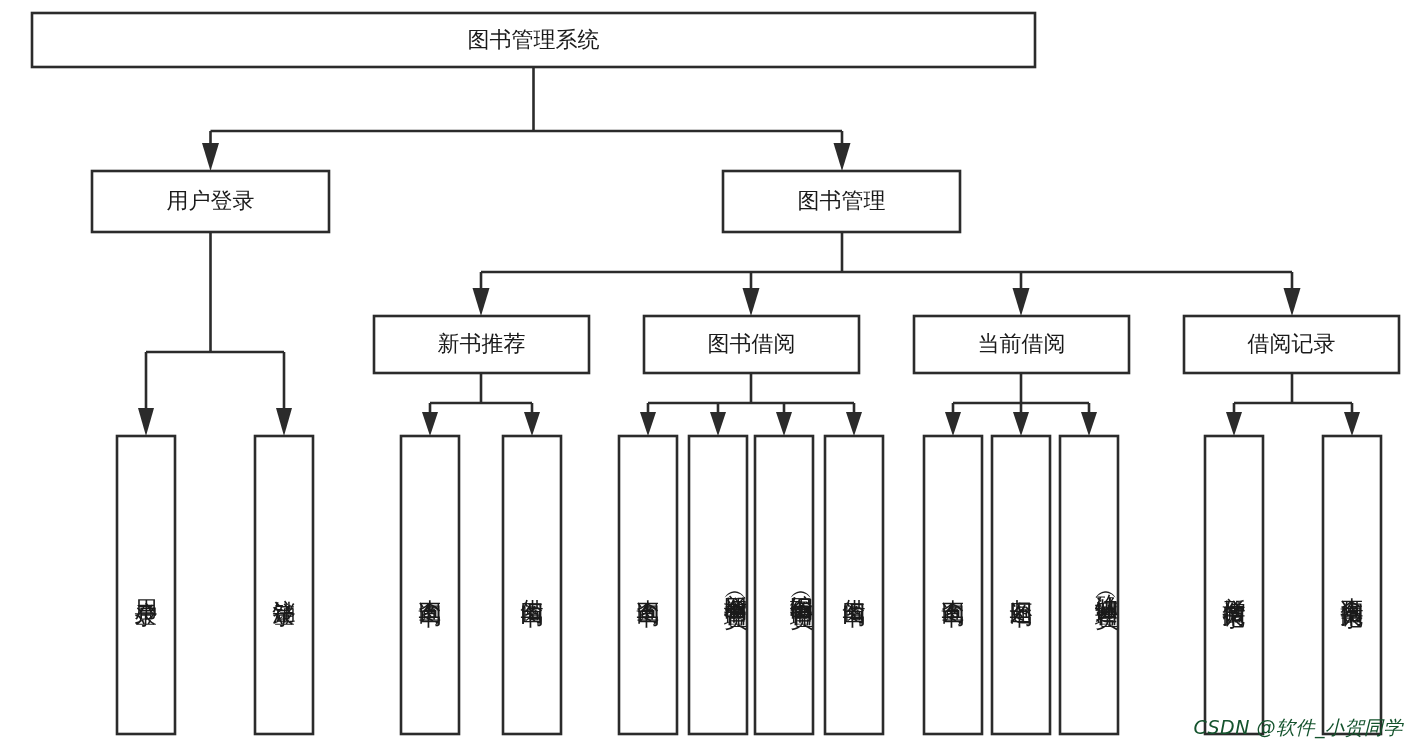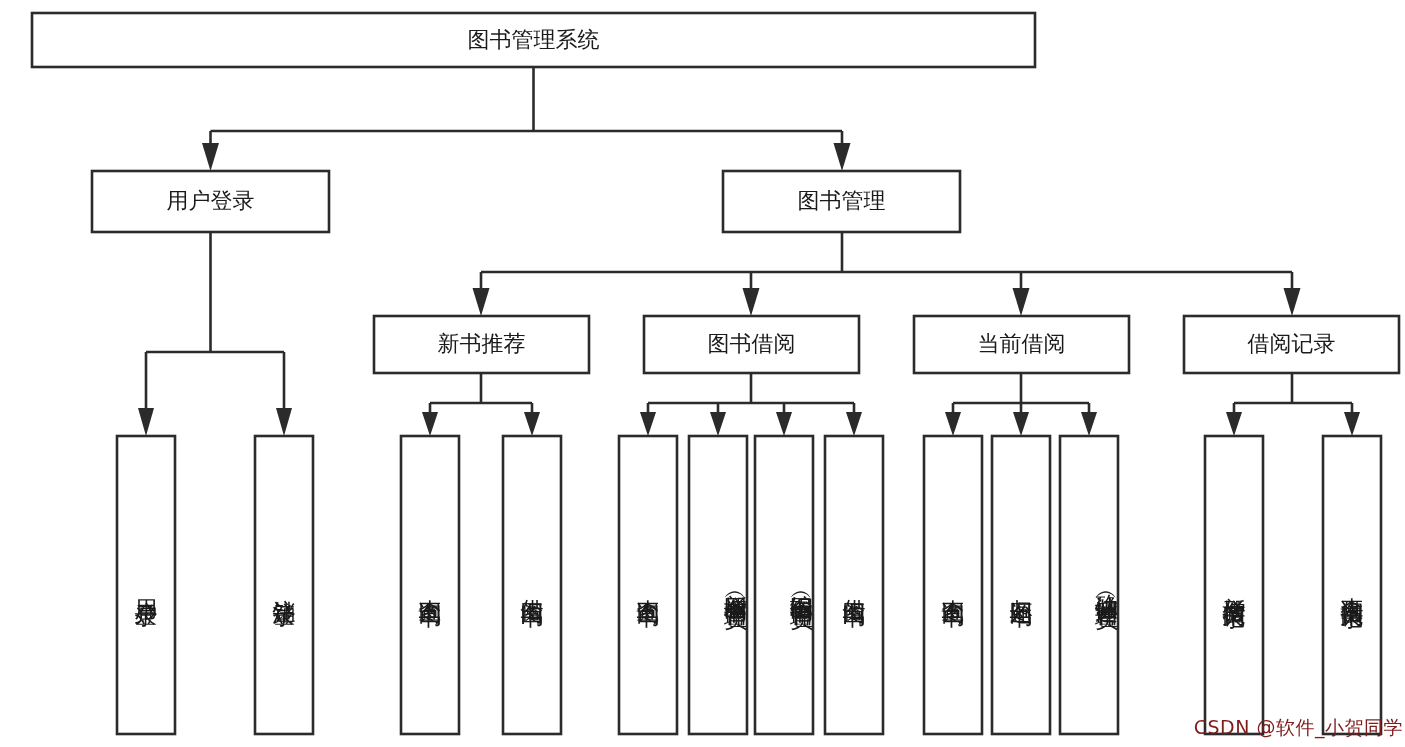--- a/index.html
+++ b/index.html
@@ -68,23 +68,24 @@
     display: flex;
     align-items: center;
     justify-content: center;
   }
   .watermark {
     position: absolute;
     right: 14px;
     bottom: 6px;
     font-family: "DejaVu Sans", "Liberation Sans", sans-serif;
     font-size: 19px;
-    color: #7f1d1d;
+    color: #14532d;
     white-space: nowrap;
     letter-spacing: 0.5px;
+    font-style: italic;
   }
 </style>
 </head>
 <body>
 
 <div id="diagram-root">
 
   <svg class="diagram-svg" viewBox="0 0 1405 747" xmlns="http://www.w3.org/2000/svg">
 
     <g>

